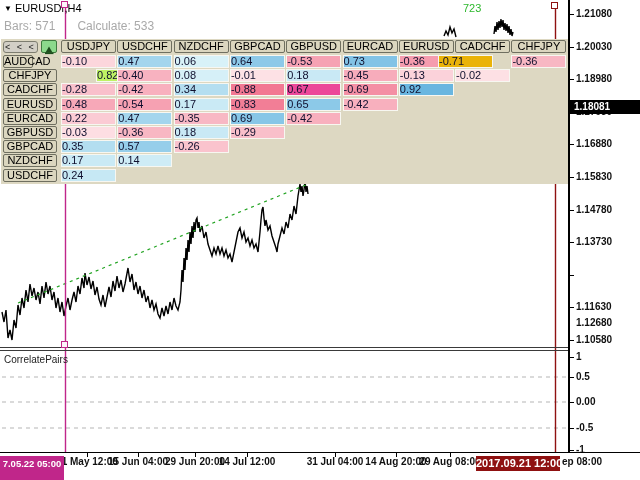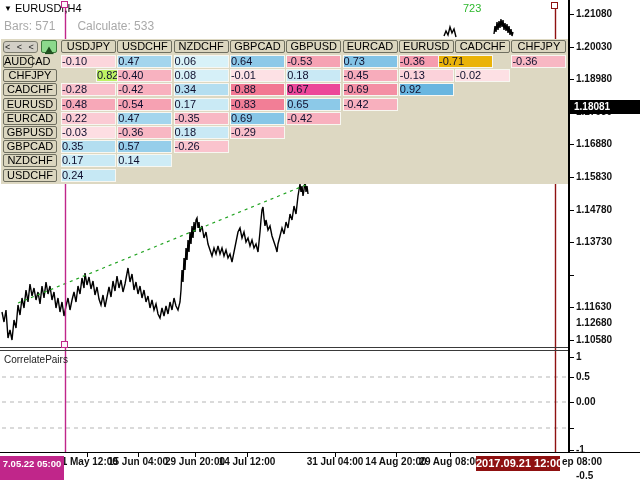--- a/index.html
+++ b/index.html
@@ -212,21 +212,21 @@
     <div class="price-label" style="top: 301px;">1.11630</div>
     <div class="tickmark" style="top: 340px;"></div>
     <div class="price-label" style="top: 334px;">1.10580</div>
     <div class="tickmark" style="top: 357px;"></div>
     <div class="sub-label" style="top: 351px;">1</div>
     <div class="tickmark" style="top: 377px;"></div>
     <div class="sub-label" style="top: 371px;">0.5</div>
     <div class="tickmark" style="top: 402px;"></div>
     <div class="sub-label" style="top: 396px;">0.00</div>
     <div class="tickmark" style="top: 428px;"></div>
-    <div class="sub-label" style="top: 422px; margin-top: 48px;">-0.5</div>
+    <div class="sub-label" style="top: 422px;">-0.5</div>
     <div class="tickmark" style="top: 450px;"></div>
     <div class="sub-label" style="top: 444px;">-1</div>
     <div class="time-tick" style="left: 87px;"></div>
     <div class="time-label" style="left: 87px;">31 May 12:00</div>
     <div class="time-tick" style="left: 138px;"></div>
     <div class="time-label" style="left: 138px;">15 Jun 04:00</div>
     <div class="time-tick" style="left: 195px;"></div>
     <div class="time-label" style="left: 195px;">29 Jun 20:00</div>
     <div class="time-tick" style="left: 247px;"></div>
     <div class="time-label" style="left: 247px;">14 Jul 12:00</div>

